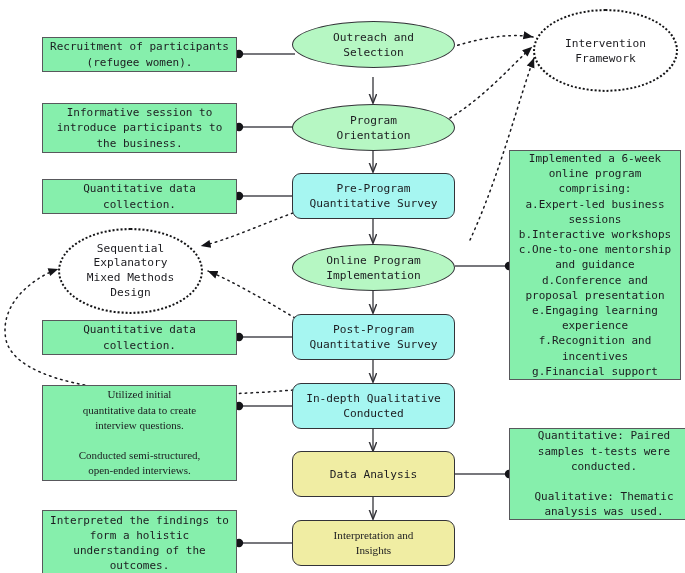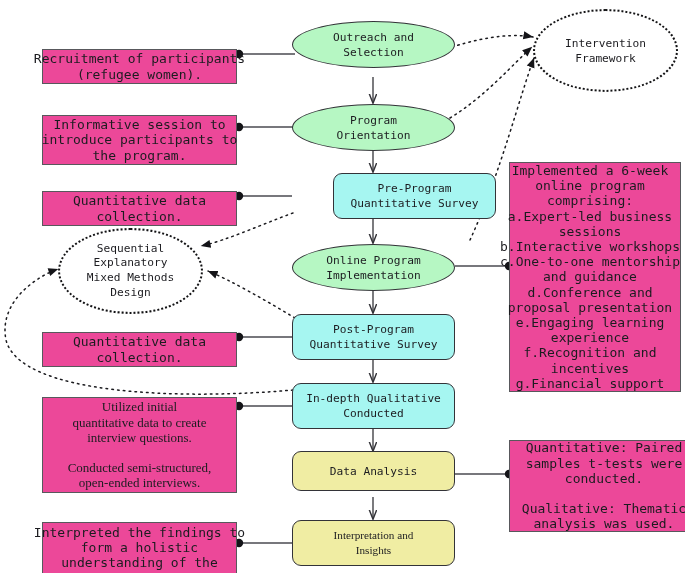--- a/index.html
+++ b/index.html
@@ -47,31 +47,30 @@
   .node-dotted-ellipse {
     border: 2.4px dotted #121214;
     border-radius: 50%;
     background: #ffffff;
     align-items: center;
   }
   .sidebox {
     position: absolute;
     box-sizing: border-box;
     border: 1.3px solid #58585c;
-    background: #ec4899;
+    background: #86efac;
     display: flex;
     align-items: center;
     justify-content: center;
     text-align: center;
     color: #1c1c20;
-    font-size: 13px;
+    font-size: 11px;
     line-height: 15.2px;
     white-space: pre;
     z-index: 2;
-    margin-top: 12px;
   }
   .fill-green  { background: #b6f7c3; }
   .fill-cyan   { background: #a6f6f1; }
   .fill-yellow { background: #f0eda3; }
 </style>
 </head>
 <body>
 
 <div id="canvas">
 
@@ -135,21 +134,21 @@
   </svg>
 
   <div class="sidebox" style="left:42px; top:37px; width:195px; height:35px;">
     <span>Recruitment of participants
 (refugee women).</span>
   </div>
 
   <div class="sidebox" style="left:42px; top:103px; width:195px; height:50px;">
     <span>Informative session to
 introduce participants to
-the program.</span>
+the business.</span>
   </div>
 
   <div class="sidebox" style="left:42px; top:179px; width:195px; height:35px;">
     <span>Quantitative data
 collection.</span>
   </div>
 
   <div class="sidebox" style="left:42px; top:320px; width:195px; height:35px;">
     <span>Quantitative data
 collection.</span>
@@ -164,21 +163,21 @@
 open-ended interviews.</span>
   </div>
 
   <div class="sidebox" style="left:42px; top:510px; width:195px; height:66px;">
     <span>Interpreted the findings to
 form a holistic
 understanding of the
 outcomes.</span>
   </div>
 
-  <div class="sidebox" style="left:509px; top:150px; width:172px; height:230px; line-height:15.2px;justify-content:flex-end;">
+  <div class="sidebox" style="left:509px; top:150px; width:172px; height:230px; line-height:15.2px;">
     <span>Implemented a 6-week
 online program
 comprising:
 a.Expert-led business
 sessions
 b.Interactive workshops
 c.One-to-one mentorship
 and guidance
 d.Conference and
 proposal presentation
@@ -201,41 +200,41 @@
   <div class="node node-ellipse fill-green" style="left:292px; top:21px; width:163px; height:47px;">
     <span>Outreach and
 Selection</span>
   </div>
 
   <div class="node node-ellipse fill-green" style="left:292px; top:104px; width:163px; height:47px;">
     <span>Program
 Orientation</span>
   </div>
 
-  <div class="node node-rounded fill-cyan" style="left:292px; top:173px; width:163px; height:46px;margin-left:41px;">
+  <div class="node node-rounded fill-cyan" style="left:292px; top:173px; width:163px; height:46px;">
     <span>Pre-Program
 Quantitative Survey</span>
   </div>
 
   <div class="node node-ellipse fill-green" style="left:292px; top:244px; width:163px; height:47px;">
     <span>Online Program
 Implementation</span>
   </div>
 
   <div class="node node-rounded fill-cyan" style="left:292px; top:314px; width:163px; height:46px;">
     <span>Post-Program
 Quantitative Survey</span>
   </div>
 
   <div class="node node-rounded fill-cyan" style="left:292px; top:383px; width:163px; height:46px;">
     <span>In-depth Qualitative
 Conducted</span>
   </div>
 
-  <div class="node node-rounded fill-yellow" style="left:292px; top:451px; width:163px; height:40px;">
+  <div class="node node-rounded fill-yellow" style="left:292px; top:451px; width:163px; height:46px;">
     <span>Data Analysis</span>
   </div>
 
   <div class="node node-rounded fill-yellow" style="left:292px; top:520px; width:163px; height:46px;font-family:Liberation Serif, serif;">
     <span>Interpretation and
 Insights</span>
   </div>
 
   <div class="node node-dotted-ellipse" style="left:533px; top:9px; width:145px; height:83px;">
     <span>Intervention

